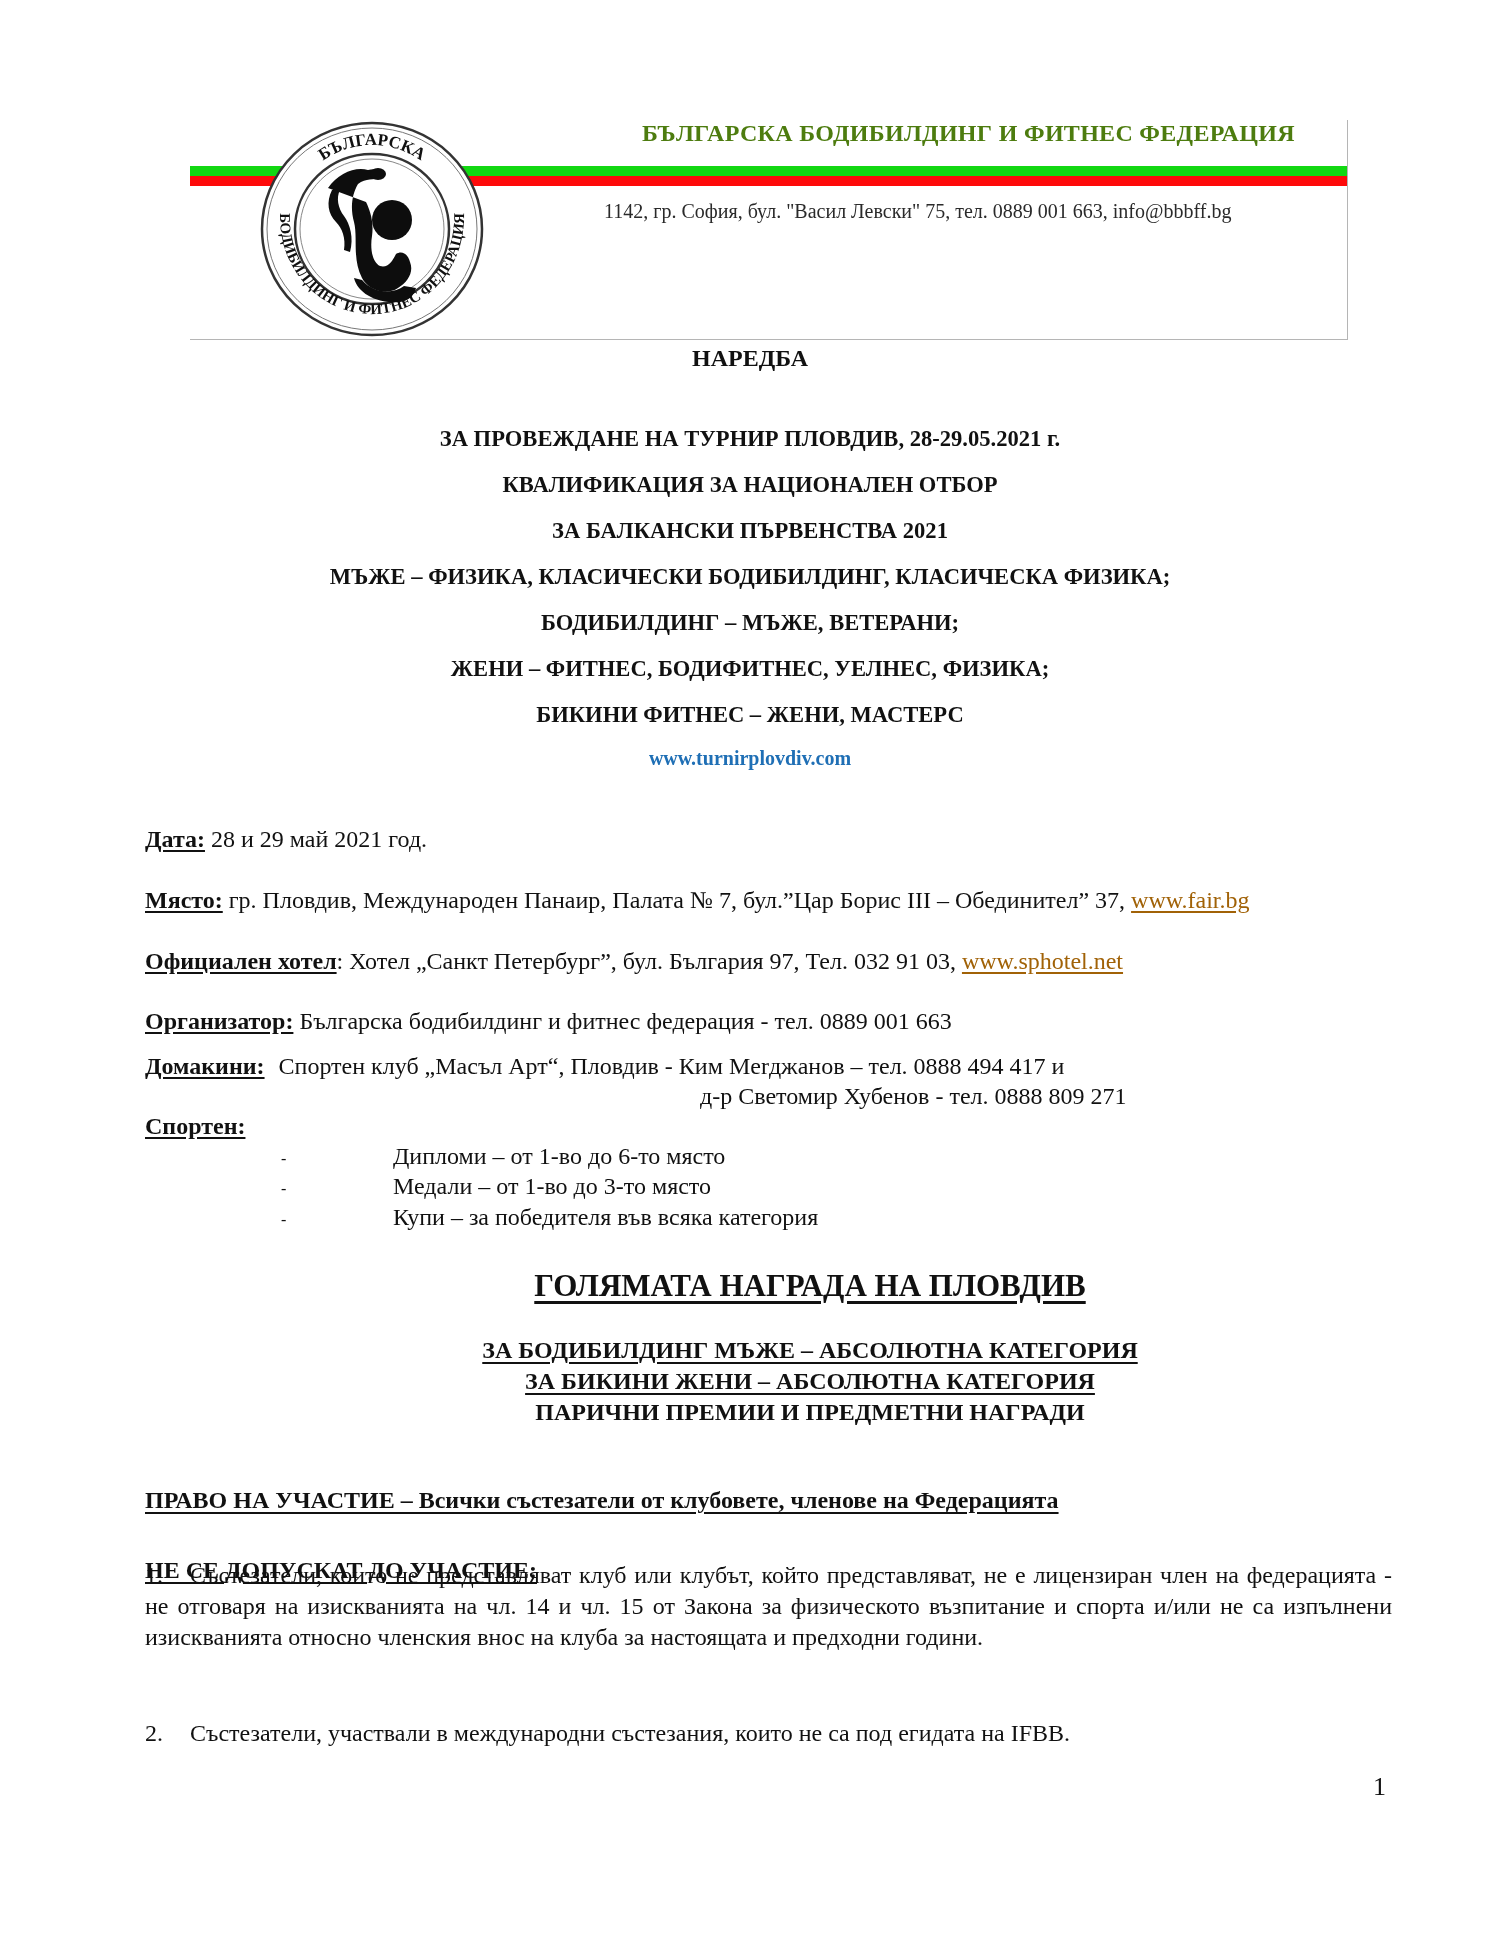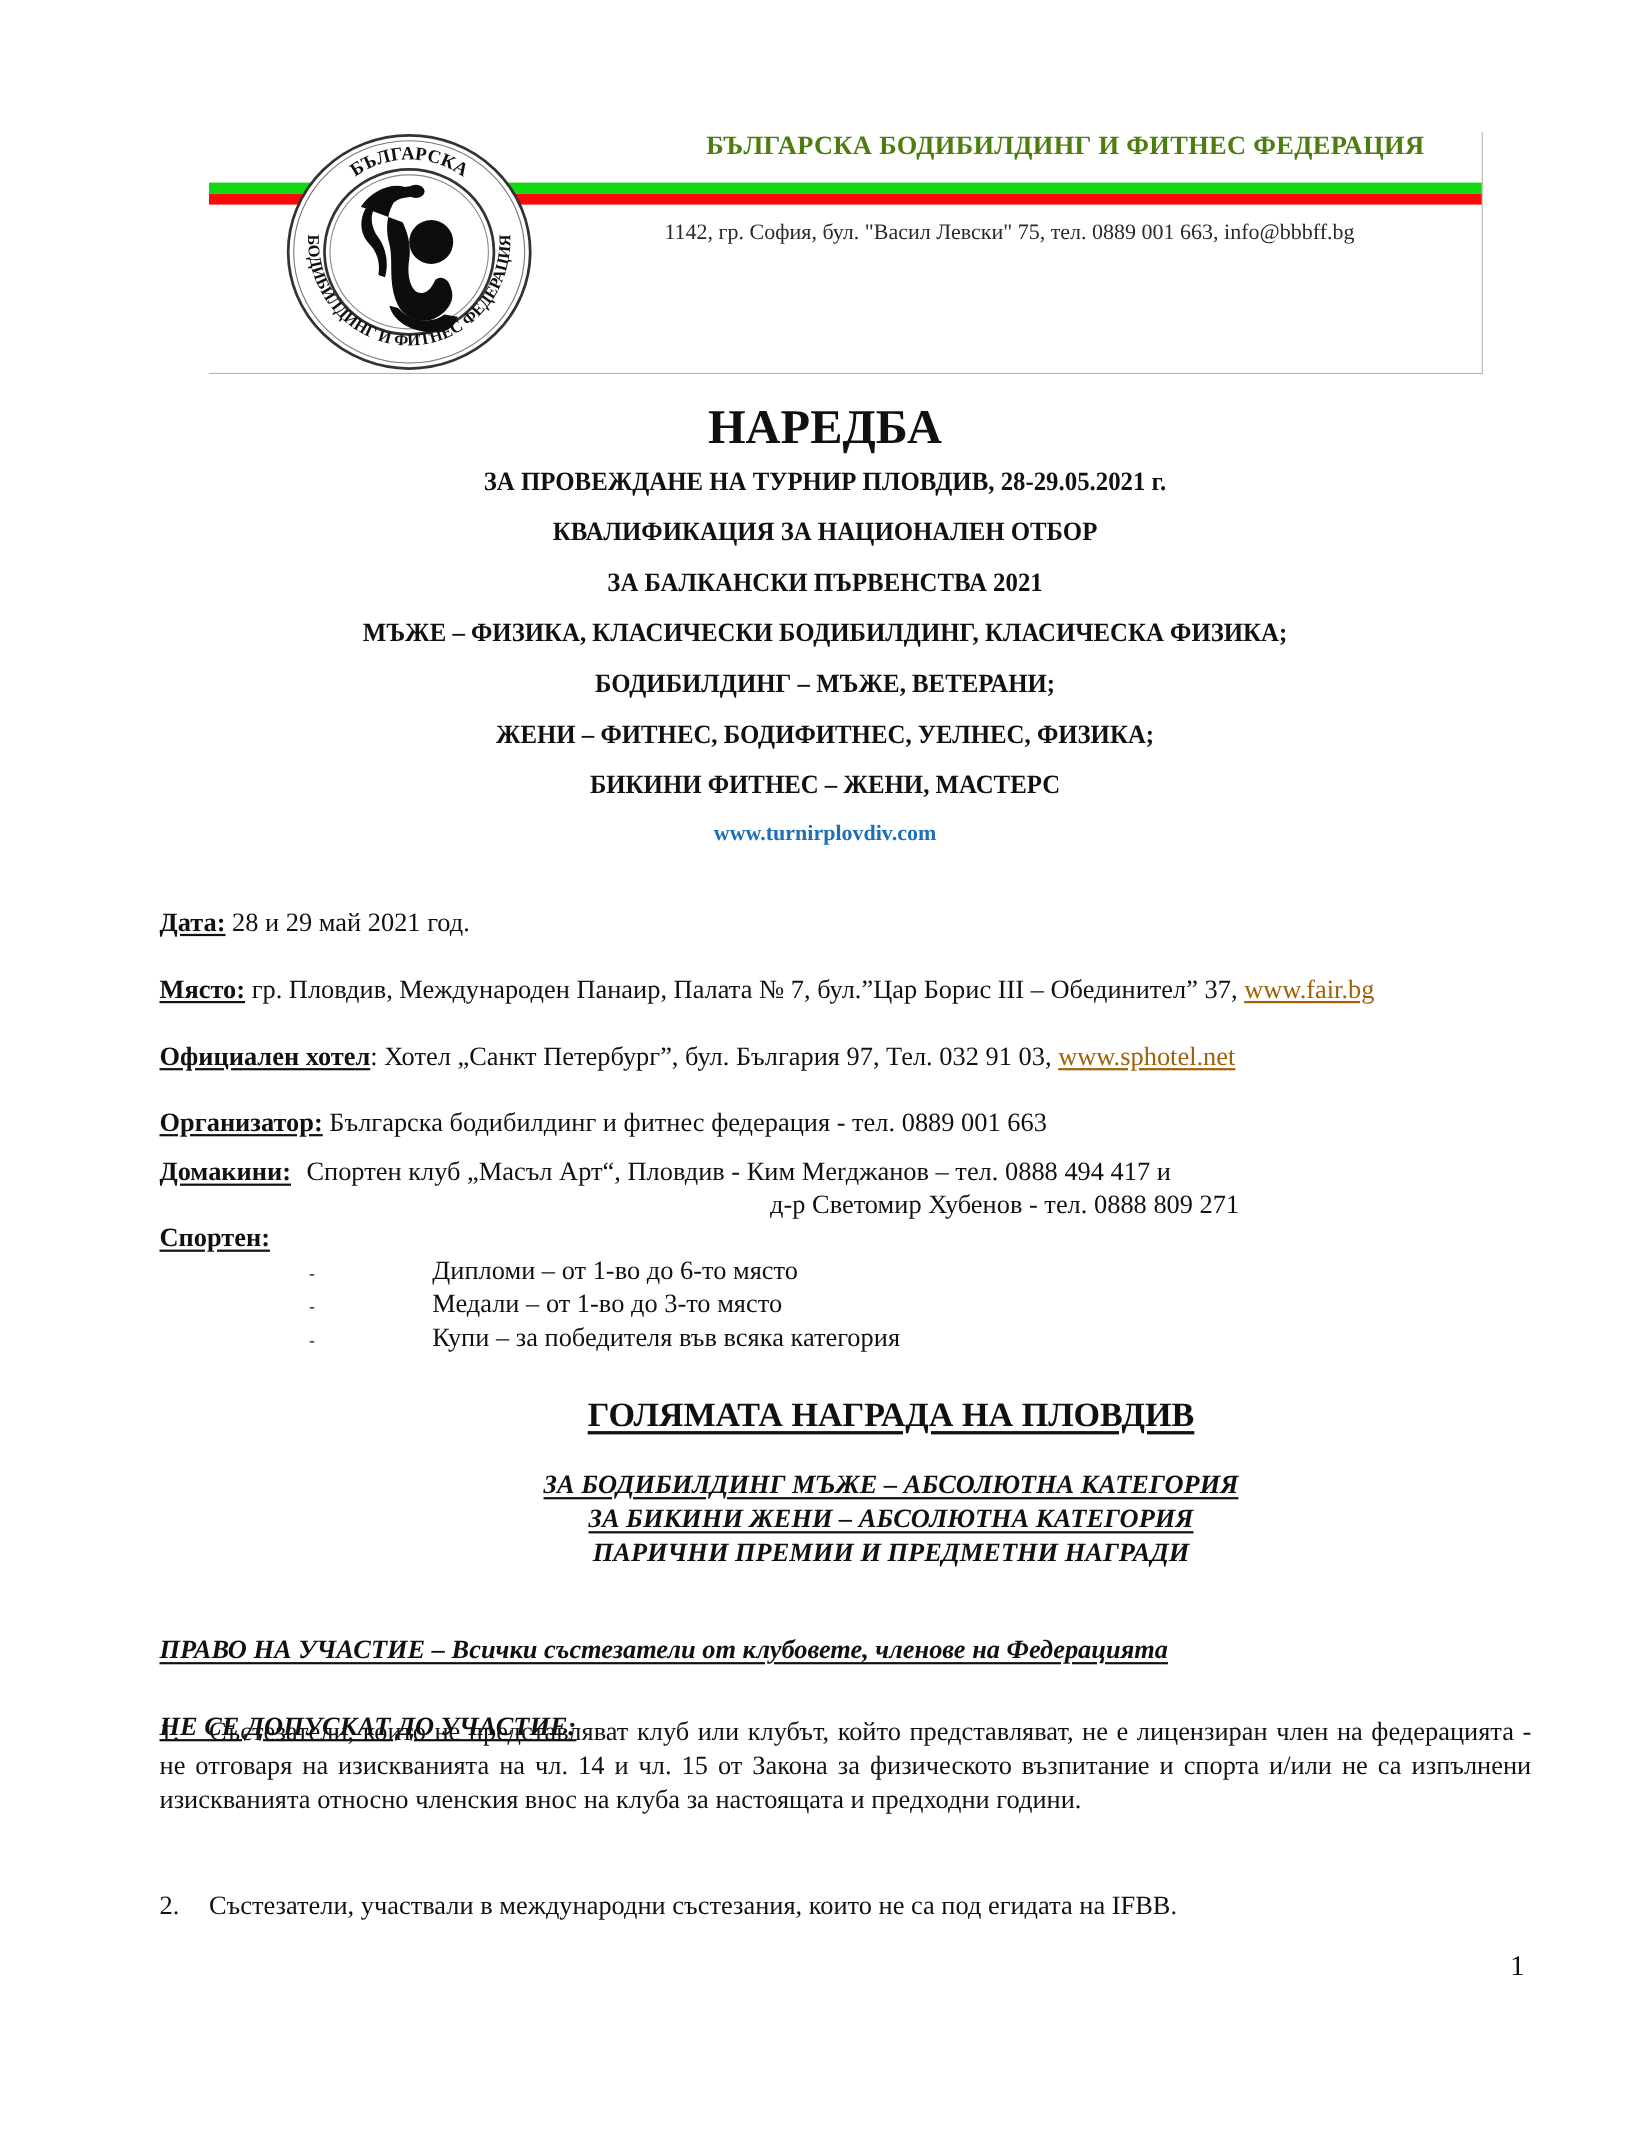--- a/index.html
+++ b/index.html
@@ -10,31 +10,31 @@
   .lh-box { position:absolute; left:190px; top:120px; width:1157px; height:219px;
             border-right:1.5px solid #b5b5b5; border-bottom:1.5px solid #b5b5b5; }
   .stripe-g { position:absolute; left:190px; top:166px; width:1157px; height:10px; background:#12d812; }
   .stripe-r { position:absolute; left:190px; top:176px; width:1157px; height:10px; background:#fe0a0a; }
   .lh-name { position:absolute; left:642px; top:120px; font-size:24px; font-weight:bold;
              letter-spacing:0.3px; color:#4d7c0f; }
   .lh-addr { position:absolute; left:604px; top:200px; font-size:20px; color:#2a2a2a; }
   .logo { position:absolute; left:258px; top:118px; width:228px; height:222px; }
   
   .center { position:absolute; left:0; width:1500px; text-align:center; }
-  .title { top:363px; font-size:44px; font-weight:bold; }
+  .title { top:345px; font-size:24px; font-weight:bold; }
   .sub { font-size:24px; font-weight:bold; transform:scaleX(0.94); }
   .site { font-size:20px; font-weight:bold; color:#1f6fb5; }
   
   .row { position:absolute; left:145px; font-size:24px; white-space:nowrap; }
   .lbl { font-weight:bold; text-decoration:underline; text-underline-offset:3px; }
   .link { color:#a16207; text-decoration:underline; text-underline-offset:3px; }
   .bul { position:absolute; font-size:24px; white-space:nowrap; }
   .dash { position:absolute; left:281px; font-size:16px; }
   .big { font-size:31px; font-weight:bold; text-decoration:underline; text-decoration-thickness:3px; text-underline-offset:5px; }
-  .mid { font-size:24px; font-weight:bold;font-style:italic; }
+  .mid { font-size:24px; font-weight:bold; }
   .ul  { text-decoration:underline; text-decoration-thickness:2px; text-underline-offset:4px; }
   .para { position:absolute; left:145px; width:1247px; font-size:24px; line-height:31px; text-align:justify; }
   .pnum { position:absolute; left:1373px; top:1772px; font-size:26px; }
 </style>
 </head>
 <body>
 
 <div class="lh-box"></div>
 <div class="stripe-g"></div>
 <div class="stripe-r"></div>

